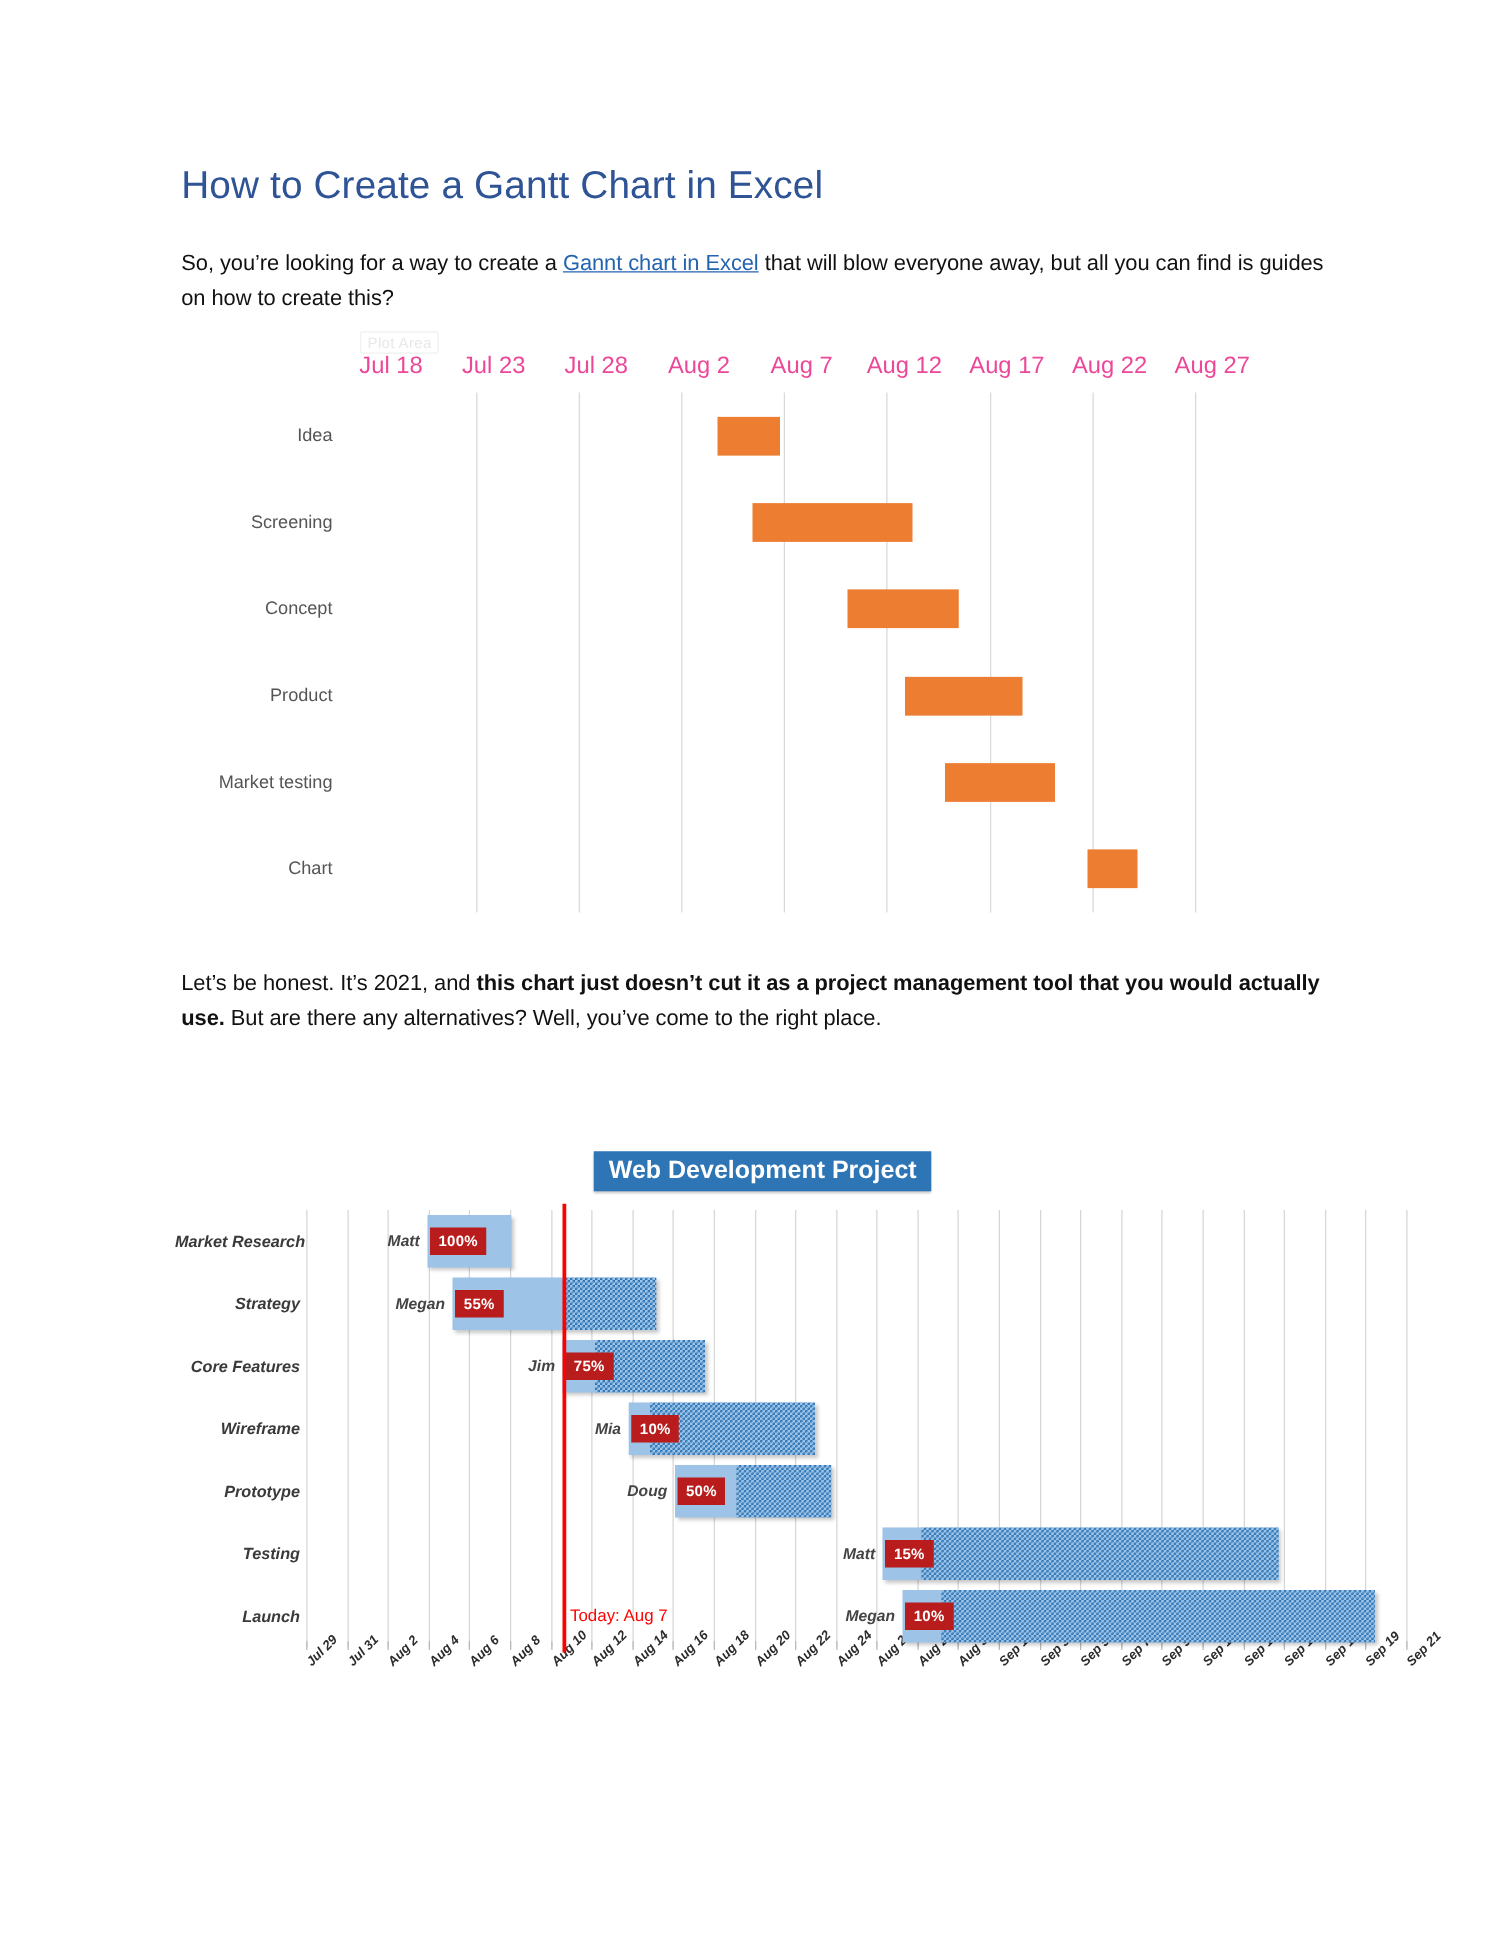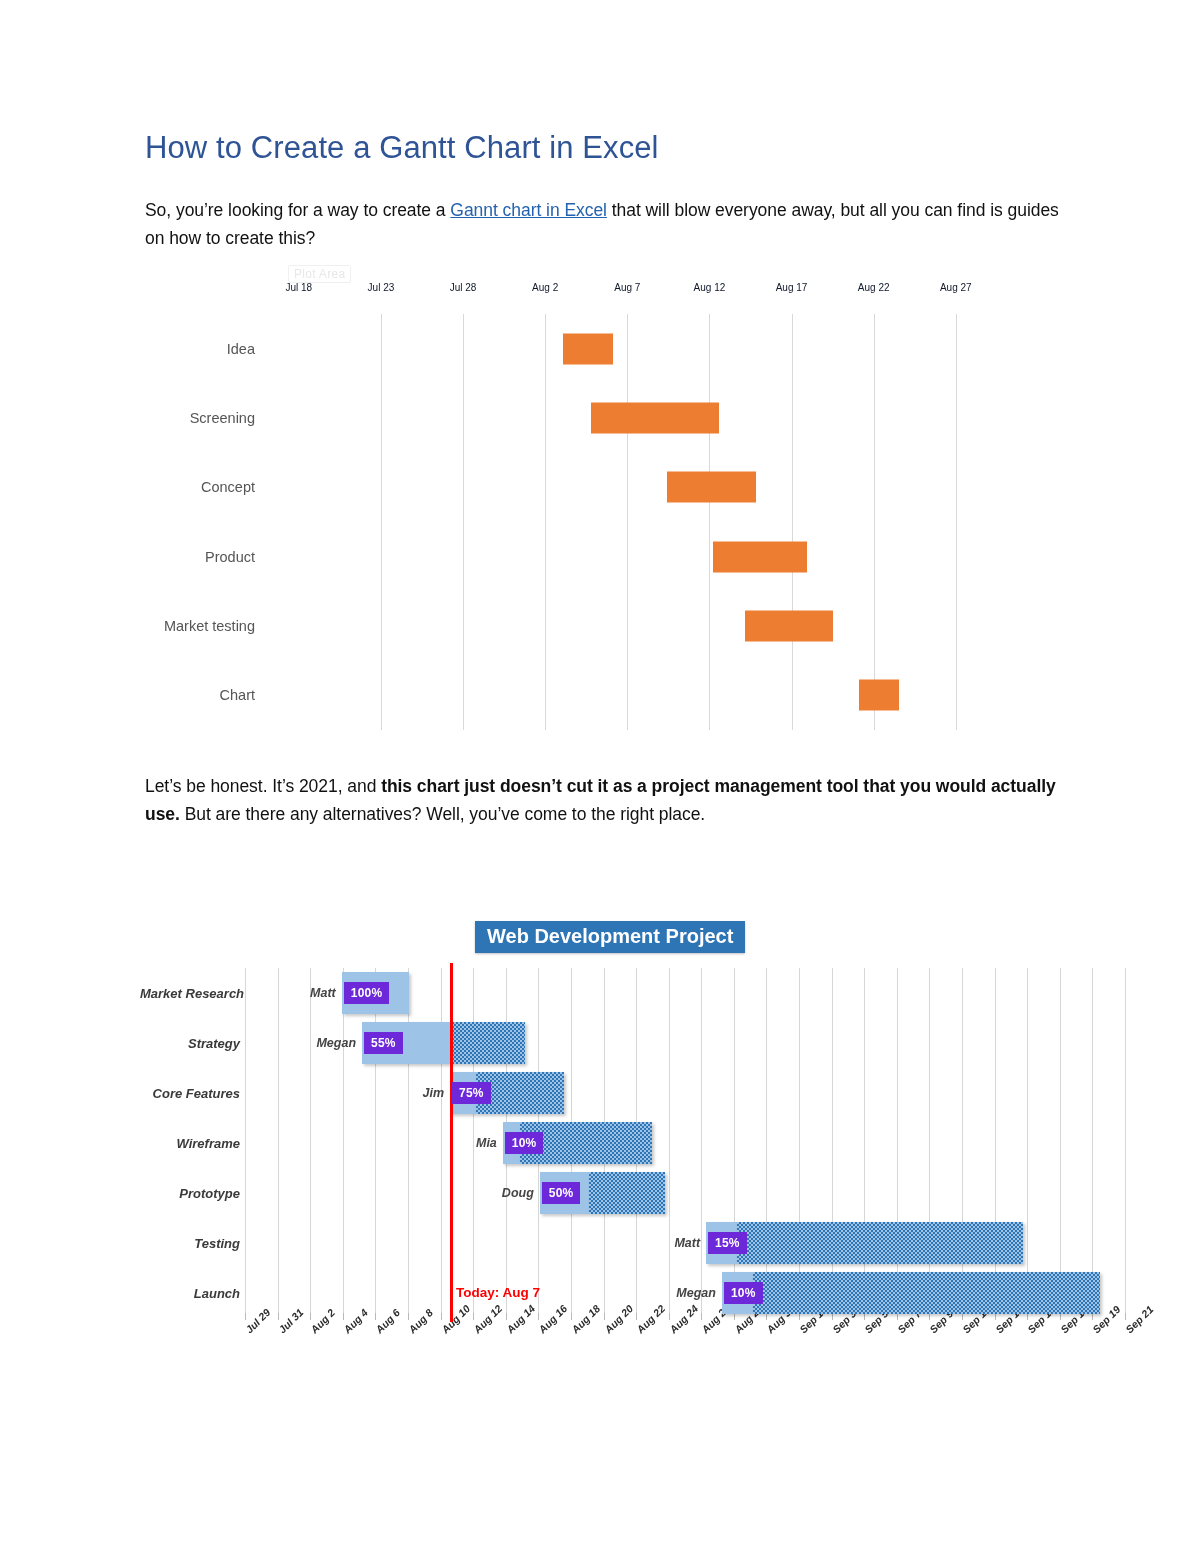--- a/index.html
+++ b/index.html
@@ -38,27 +38,27 @@
   .chart1-wrap { position:absolute; left:255px; top:268px; width:730px; height:462px; }
   .plot-area-tag {
     position:absolute; left:33px; top:-3px;
     font-size:12px; color:#e8e8e8;
     border:1px solid #f0f0f0; border-radius:2px;
     padding:1px 5px; background:#fff;
     letter-spacing:.3px;
   }
   .c1-axis { position:absolute; left:0; top:14px; width:730px; height:24px; }
   .c1-axis .tick {
-    position:absolute; top:0; font-size:10px; color:#0f172a;
-    transform:translateX(-50%); white-space:nowrap;
+    position:absolute; top:0; font-size:19px; color:#ec4899;
+    transform:translateX(-50%); white-space:nowrap;margin-left:14px;
   }
   .c1-grid { position:absolute; left:0; top:46px; width:730px; height:416px; }
   .c1-grid .vline { position:absolute; top:0; bottom:0; width:1px; background:#d9d9d9; }
   .c1-rows { position:absolute; left:-110px; top:46px; width:840px; height:416px; }
-  .c1-row { position:absolute; left:5px; width:840px; height:69px; }
+  .c1-row { position:absolute; left:16px; width:840px; height:69px; }
   .c1-row .rowlabel {
     position:absolute; left:0; width:105px; text-align:right;
     font-size:14.5px; color:#555; top:50%; transform:translateY(-50%);
     white-space:nowrap;
   }
   .c1-bar {
     position:absolute; top:50%; transform:translateY(-50%);
     height:31px; background:#ed7d31;
   }
 
@@ -71,21 +71,21 @@
     padding:4px 12px 5px 12px;
     white-space:nowrap;
     box-shadow:0 1px 2px rgba(0,0,0,.25);
   }
   .c2-plot { position:absolute; left:105px; top:53px; width:880px; height:350px; }
   .c2-plot .vline { position:absolute; top:0; bottom:0; width:1px; background:#d6d6d6; }
   .c2-today {
     position:absolute; top:-5px; bottom:-4px; width:3px; background:#ff0000; z-index:6;
   }
   .c2-today-label {
-    position:absolute; color:#ff0000; font-size:13.5px; font-weight:700;
+    position:absolute; color:#ff0000; font-size:13.5px; font-weight:400;
     white-space:nowrap; z-index:7;
   }
   .c2-rows { position:absolute; left:0; top:53px; width:1000px; height:350px; }
   .c2-row { position:absolute; left:0; width:1000px; height:50px; }
   .c2-row .tasklabel {
     position:absolute; left:0; width:100px; text-align:right;
     font-size:13px; font-style:italic; font-weight:700; color:#3a3a3a;
     top:50%; transform:translateY(-50%); white-space:nowrap;
   }
   .c2-bar-group { position:absolute; top:50%; transform:translateY(-50%); height:42px; z-index:4; }
@@ -104,21 +104,21 @@
     background-position:0 0, 2px 2px;
     box-shadow:2px 2px 3px rgba(0,0,0,.22);
   }
   .c2-owner {
     position:absolute; top:50%; transform:translateY(-50%);
     font-size:12.5px; font-style:italic; font-weight:700; color:#444;
     white-space:nowrap; z-index:7; text-align:right;
   }
   .c2-pct {
     position:absolute; top:50%; transform:translateY(-50%);
-    background:#6d28d9; color:#fff; font-size:12px; font-weight:700;
+    background:#b91c1c; color:#fff; font-size:12px; font-weight:700;
     padding:4px 7px; z-index:8; white-space:nowrap; letter-spacing:.2px;
   }
   .c2-dates { position:absolute; left:105px; top:404px; width:880px; height:70px; }
   .c2-dates .dtick {
     position:absolute; top:0;
     font-size:10.5px; color:#2b2b2b; font-style:italic; font-weight:700;
     white-space:nowrap;
     transform-origin:left top;
     transform:rotate(-45deg);
   }

